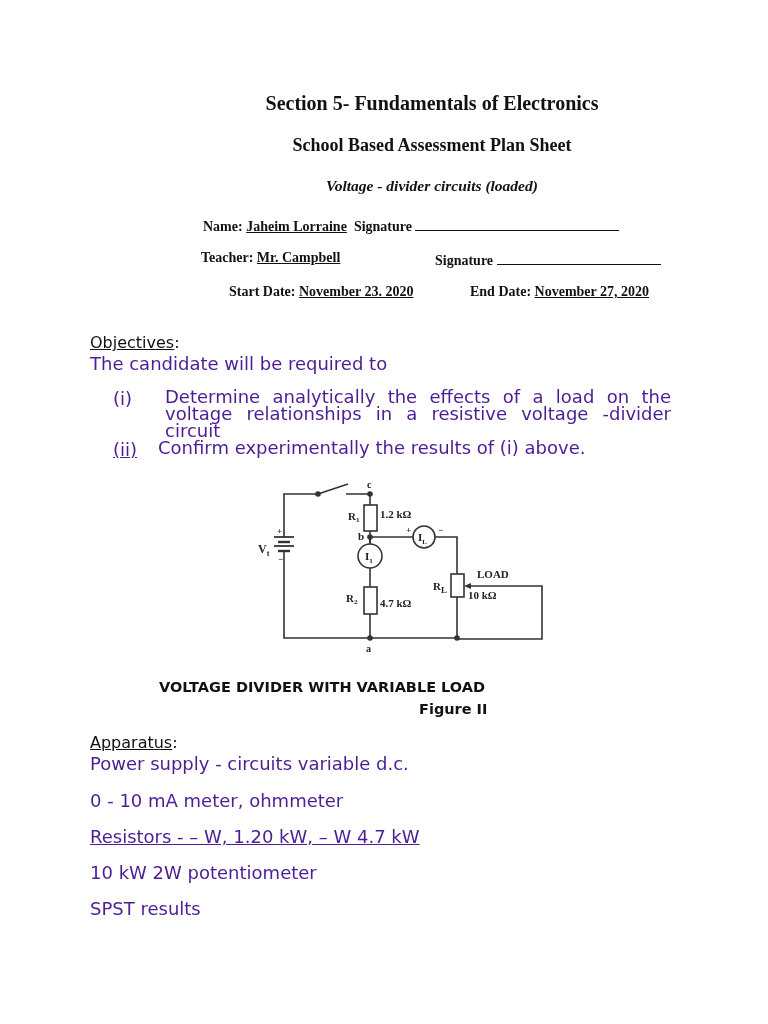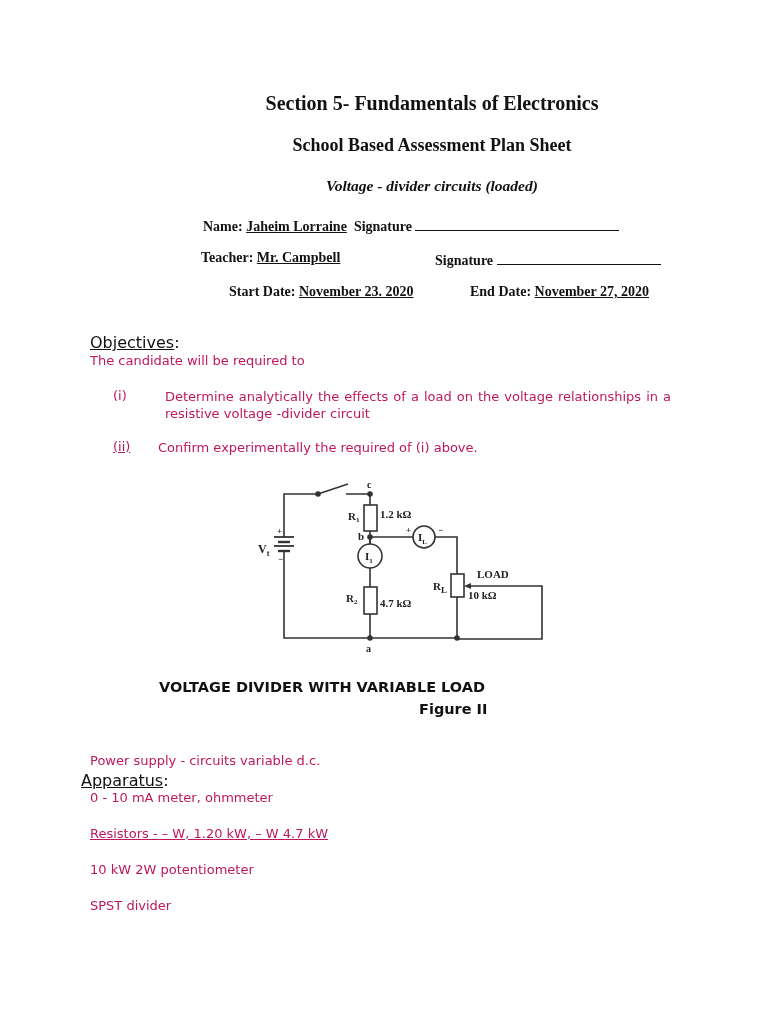--- a/index.html
+++ b/index.html
@@ -8,21 +8,21 @@
   .sans { font-family: "DejaVu Sans", "Liberation Sans", sans-serif; }
   .abs { position: absolute; white-space: nowrap; }
   .title1 { top: 92px; left: 0; width: 768px; text-align: center; font-size: 20px; }
   .title2 { top: 135px; left: 0; width: 768px; text-align: center; font-size: 18px; }
   .title3 { top: 177px; left: 0; width: 768px; text-align: center; font-size: 15.5px; font-style: italic; }
   .field { font-size: 14px; }
   .u { text-decoration: underline; }
   .sigline { display: inline-block; border-bottom: 1.2px solid #111; height: 14px; vertical-align: baseline; }
   .heading { font-size: 16px; font-weight: normal; }
   .heading .u { text-decoration: underline; }
-  .body { font-size: 13px; color: #be185d; }
+  .body { font-size: 18px; color: #4c1d95; }
   .obj-num { left: 113px; }
   .obj-text { left: 158px; width: 506px; white-space: normal; text-align: justify; text-align-last: left; line-height: 17px; }
   .caption { font-size: 14.5px; font-weight: bold; }
   svg text { font-family: "Liberation Serif", "DejaVu Serif", serif; font-weight: bold; fill: #222; }
 </style>
 </head>
 <body>
 
 <div class="abs serif title1">Section 5- Fundamentals of Electronics</div>
 <div class="abs serif title2">School Based Assessment Plan Sheet</div>
@@ -55,21 +55,21 @@
 
 <div class="abs sans heading" style="top:333px; left:90px;">
   <span class="u">Objectives</span><span>:</span>
 </div>
 <div class="abs sans body" style="top:353px; left:90px;">The candidate will be required to</div>
 
 <div class="abs sans body obj-num" style="top:388px;">(i)</div>
 <div class="abs sans body obj-text" style="top:388px;margin-left:7px;">Determine analytically the effects of a load on the voltage relationships in a resistive voltage -divider circuit</div>
 
 <div class="abs sans body obj-num" style="top:439px;text-decoration:underline;">(ii)</div>
-<div class="abs sans body obj-text" style="top:439px;">Confirm experimentally the required of (i) above.</div>
+<div class="abs sans body obj-text" style="top:439px;">Confirm experimentally the results of (i) above.</div>
 
 <svg class="abs" style="top:462px; left:248px;" width="325" height="198" viewBox="0 0 325 198">
   <g stroke="#333" stroke-width="1.6" fill="none">
 
     <polyline points="36,75 36,32 70,32"></polyline>
 
     <line x1="70" y1="32" x2="100" y2="22"></line>
 
     <polyline points="98,32 122,32 122,43"></polyline>
 
@@ -130,20 +130,20 @@
 
   <text x="117" y="98" font-size="11"><tspan>I</tspan><tspan font-size="7" dy="3">1</tspan></text>
   <text x="170" y="79" font-size="11"><tspan>I</tspan><tspan font-size="7" dy="3">L</tspan></text>
   <text x="158" y="71" font-size="9">+</text>
   <text x="190" y="71" font-size="9">−</text>
 </svg>
 
 <div class="abs sans caption" style="top:679px; left:0; width:644px; text-align:center; padding-left:0px;">VOLTAGE DIVIDER WITH VARIABLE LOAD</div>
 <div class="abs sans caption" style="top:701px; left:371px;margin-left:48px;">Figure II</div>
 
-<div class="abs sans heading" style="top:733px; left:81px;margin-top:38px;">
+<div class="abs sans heading" style="top:733px; left:90px;">
   <span class="u">Apparatus</span><span>:</span>
 </div>
 <div class="abs sans body" style="top:753px; left:90px;">Power supply - circuits variable d.c.</div>
 <div class="abs sans body" style="top:790px; left:90px;">0 - 10 mA meter, ohmmeter</div>
 <div class="abs sans body" style="top:826px; left:90px;text-decoration:underline;">Resistors - – W, 1.20 kW, – W 4.7 kW</div>
 <div class="abs sans body" style="top:862px; left:90px;text-align:center;">10 kW 2W potentiometer</div>
-<div class="abs sans body" style="top:898px; left:90px;">SPST divider</div>
+<div class="abs sans body" style="top:898px; left:90px;">SPST results</div>
 
 </body></html>

